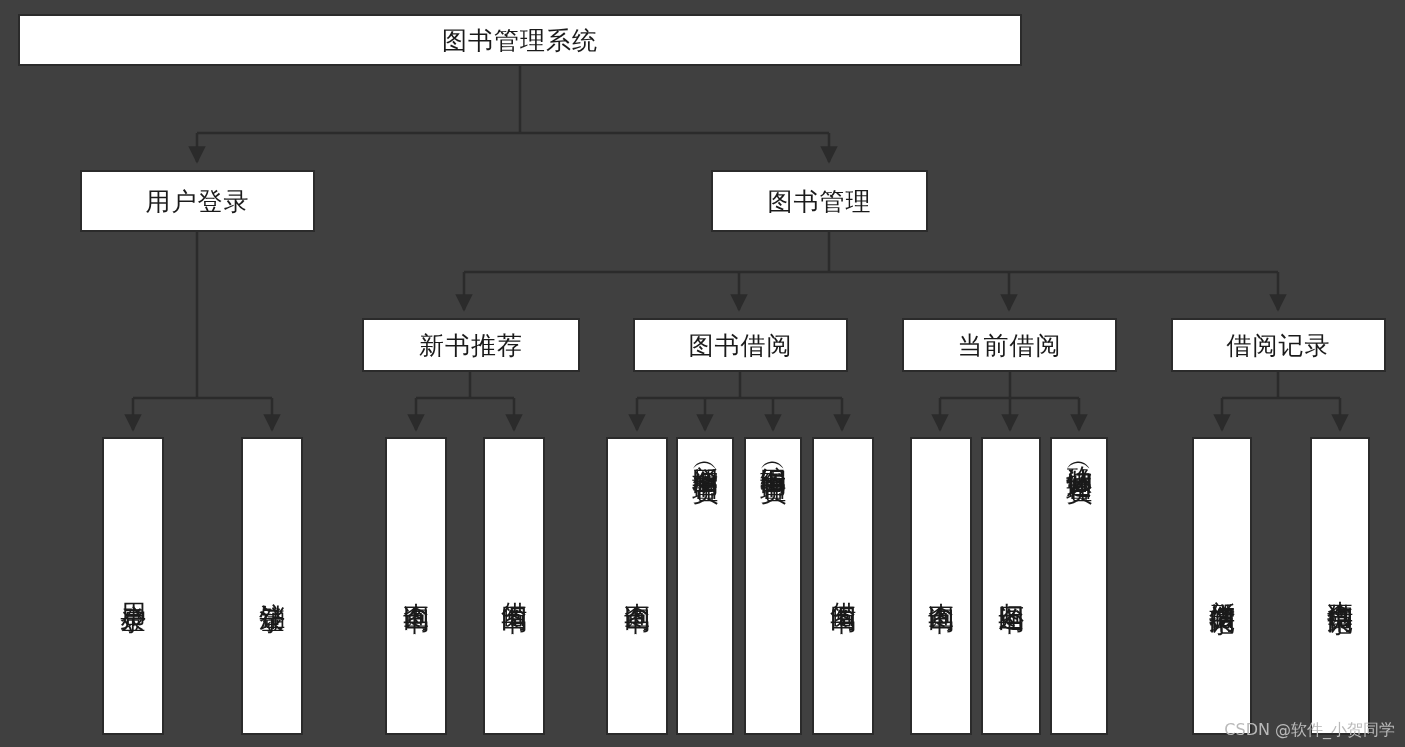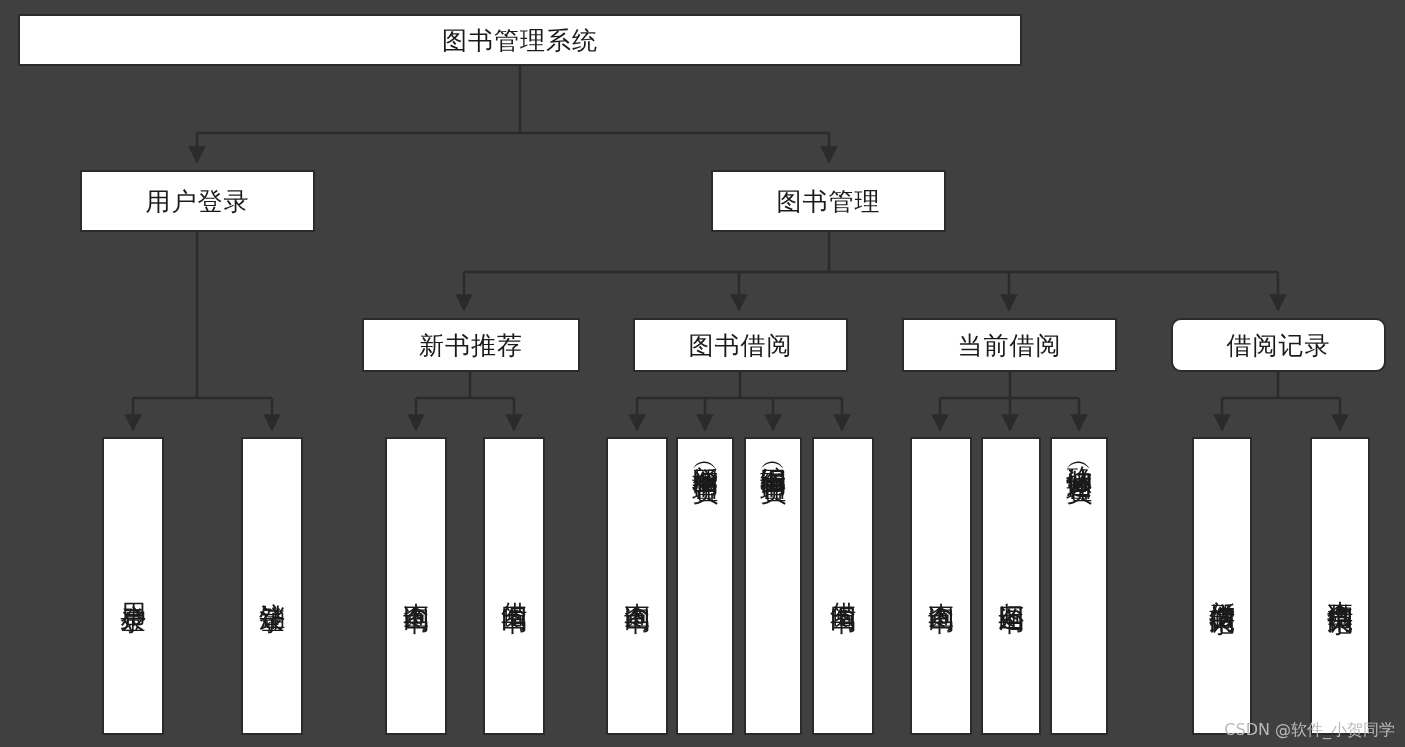--- a/index.html
+++ b/index.html
@@ -130,37 +130,37 @@
   </svg>
 
   <div class="node horiz" style="left:18px; top:14px; width:1004px; height:52px;">
     <span class="node-label">图书管理系统</span>
   </div>
 
   <div class="node horiz" style="left:80px; top:170px; width:235px; height:62px;">
     <span class="node-label">用户登录</span>
   </div>
 
-  <div class="node horiz" style="left:711px; top:170px; width:235px; height:62px;">
+  <div class="node horiz" style="left:711px; top:170px; width:217px; height:62px;">
     <span class="node-label">图书管理</span>
   </div>
 
   <div class="node horiz" style="left:362px; top:318px; width:218px; height:54px;">
     <span class="node-label">新书推荐</span>
   </div>
 
   <div class="node horiz" style="left:633px; top:318px; width:215px; height:54px;font-family:Liberation Serif, serif;">
     <span class="node-label">图书借阅</span>
   </div>
 
   <div class="node horiz" style="left:902px; top:318px; width:215px; height:54px;">
     <span class="node-label">当前借阅</span>
   </div>
 
-  <div class="node horiz" style="left:1171px; top:318px; width:215px; height:54px;border-radius:10px;">
+  <div class="node horiz" style="left:1171px; top:318px; width:215px; height:54px;">
     <span class="node-label">借阅记录</span>
   </div>
 
   <div class="node vert centered" style="left:102px; top:437px; width:62px; height:298px;">
     <span class="node-label">用户登录</span>
   </div>
 
   <div class="node vert centered" style="left:241px; top:437px; width:62px; height:298px;">
     <span class="node-label">注销登录</span>
   </div>

